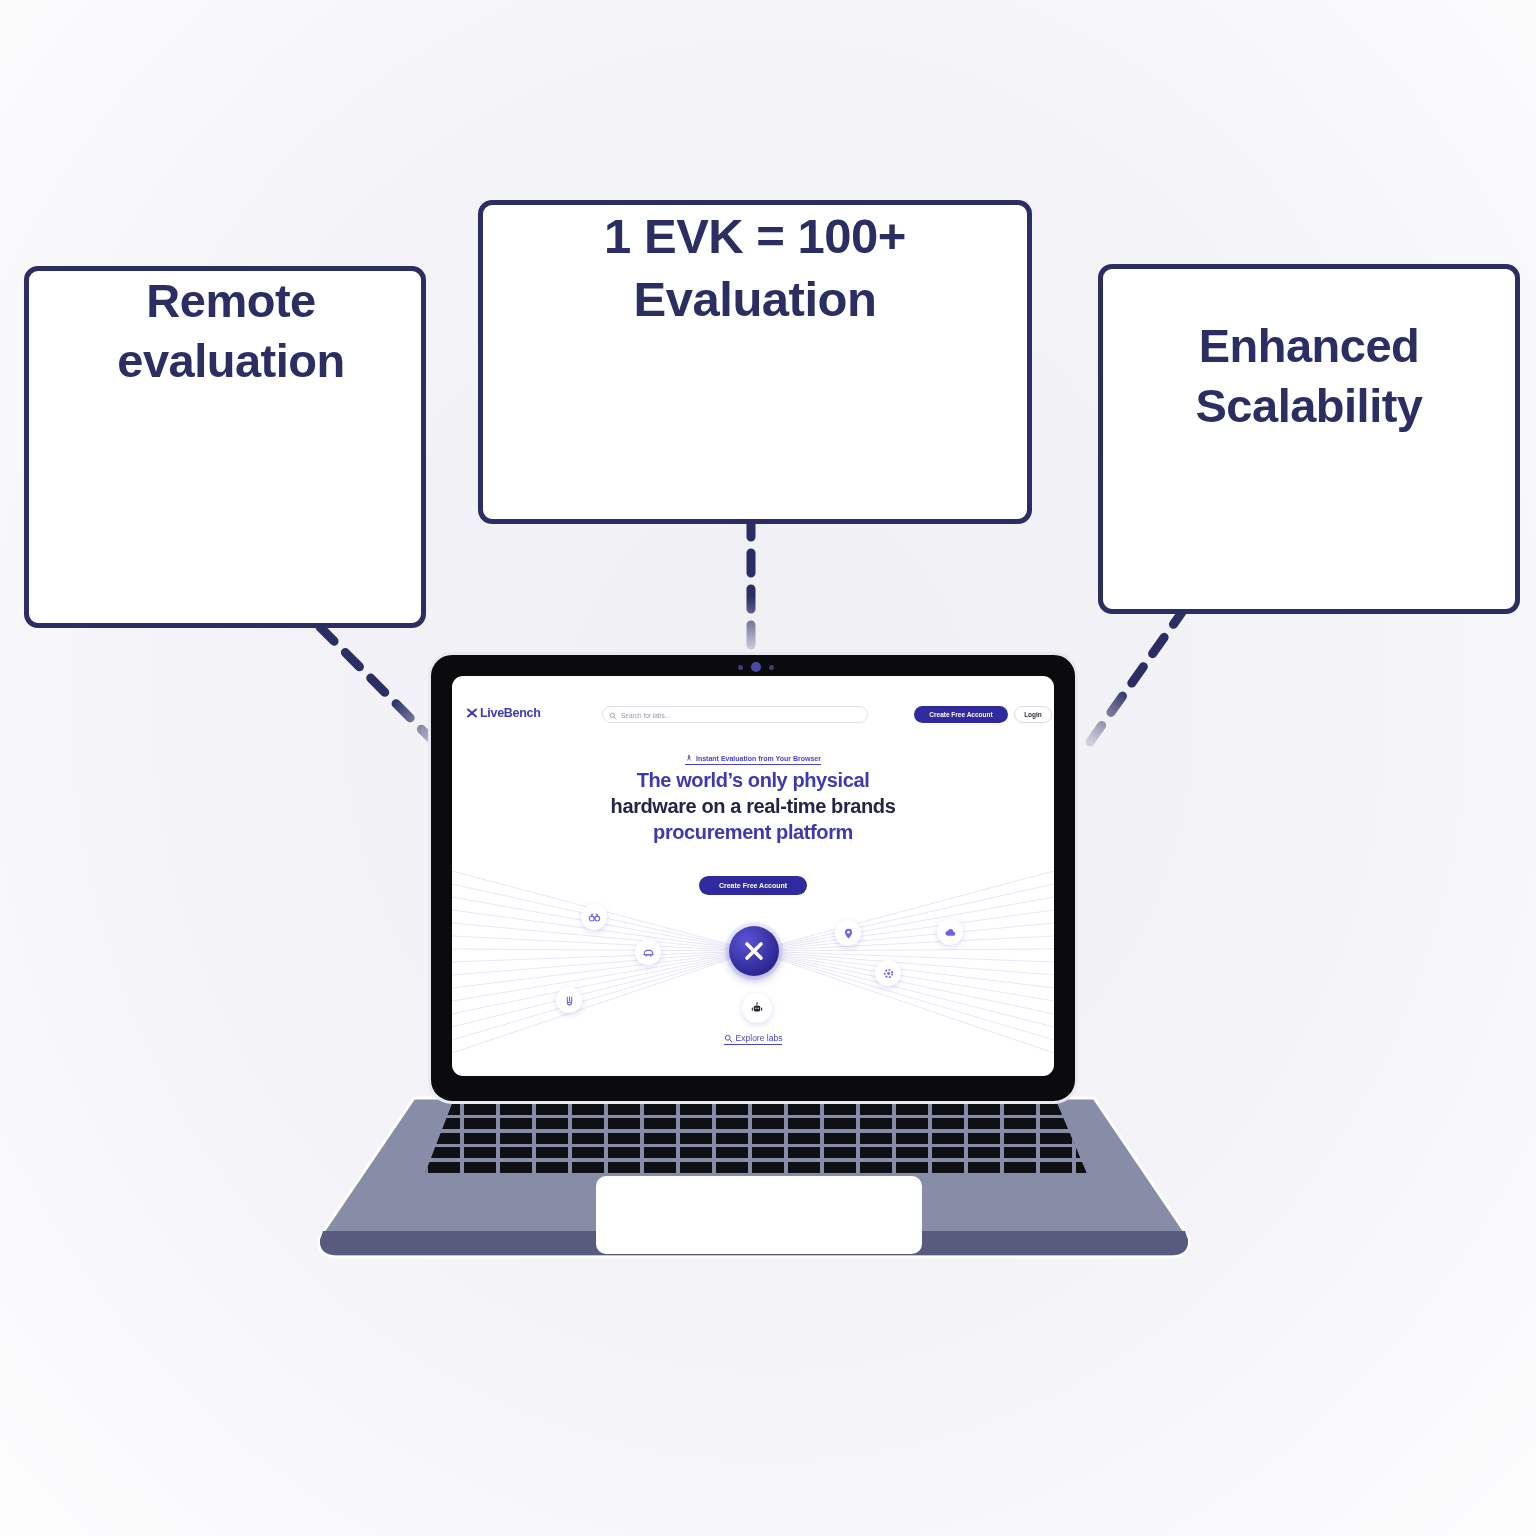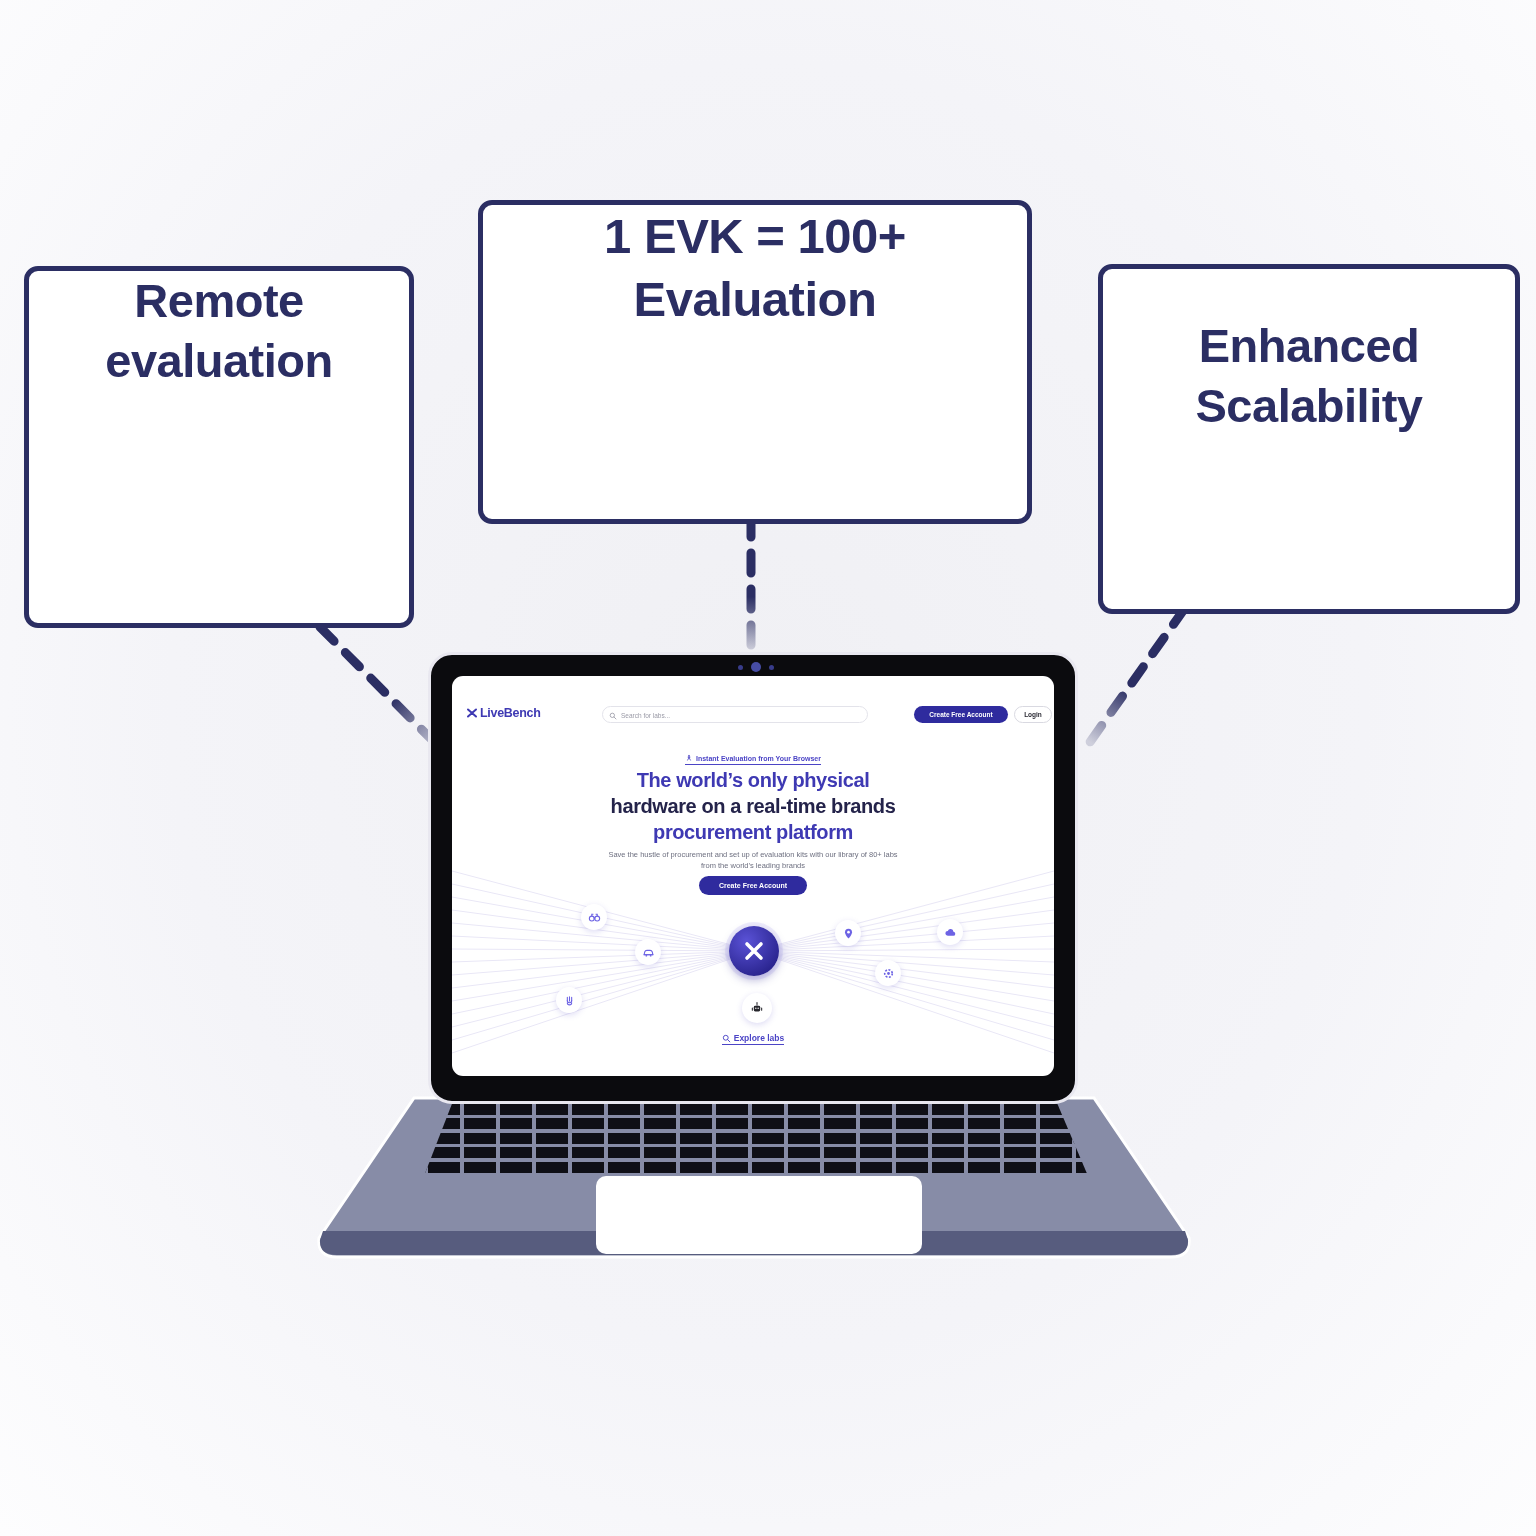--- a/index.html
+++ b/index.html
@@ -4,21 +4,21 @@
 <style>
   html,body{margin:0;padding:0;}
   body{font-family:"Liberation Sans", sans-serif;}
   #stage{position:relative;width:1536px;height:1536px;overflow:hidden;
     background:radial-gradient(ellipse at 50% 46%, #f0f0f4 0%, #f4f4f8 55%, #fdfdfe 100%);}
 
   
   .box{position:absolute;background:#fff;border:5px solid #2b2e63;border-radius:14px;
     display:flex;align-items:flex-start;justify-content:center;text-align:center;z-index:2;}
   .box .lbl{font-weight:700;color:#2b2e63;line-height:1.28;letter-spacing:-0.5px;}
-  .box-left{left:24px;top:266px;width:380px;height:352px;}
+  .box-left{left:24px;top:266px;width:380px;height:352px;padding-left:12px;}
   .box-left .lbl{font-size:47px;max-width:270px;}
   .box-center{left:478px;top:200px;width:544px;height:314px;}
   .box-center .lbl{font-size:49px;max-width:430px;}
   .box-right{left:1098px;top:264px;width:412px;height:340px;}
   .box-right .lbl{font-size:47px;max-width:300px;margin-top:47px;}
 
   
   #connectors{position:absolute;left:0;top:0;z-index:1;pointer-events:none;}
 
   
@@ -71,21 +71,21 @@
   .lab-badge{position:absolute;width:26px;height:26px;border-radius:50%;background:#fff;
     box-shadow:0 2px 6px rgba(90,80,200,0.20);display:flex;align-items:center;justify-content:center;
     color:#6d63e4;}
   .robot-badge{width:30px;height:30px;color:#26262c;}
   .hub{position:absolute;left:277px;top:250px;width:50px;height:50px;border-radius:50%;
     background:radial-gradient(circle at 35% 30%, #5a52d6, #2b2590 75%);
     box-shadow:0 0 0 4px rgba(120,110,230,0.12), 0 4px 10px rgba(43,37,144,0.35);
     display:flex;align-items:center;justify-content:center;}
   .explore{position:absolute;top:357px;left:0;width:602px;display:flex;justify-content:center;}
   .explore .inner{display:flex;align-items:center;gap:3px;color:#4b44c6;font-size:8.5px;
-    font-weight:700;border-bottom:0.5px solid #4b44c6;padding-bottom:1px;cursor:pointer;}
+    font-weight:400;border-bottom:0.5px solid #4b44c6;padding-bottom:1px;cursor:pointer;}
 </style>
 </head>
 <body>
 
 <div id="stage">
 
   <svg id="connectors" width="1536" height="1536" viewBox="0 0 1536 1536">
     <defs>
       <linearGradient id="gL" gradientUnits="userSpaceOnUse" x1="320" y1="627" x2="440" y2="748">
         <stop offset="0" stop-color="#2b2e63"></stop>
@@ -166,24 +166,20 @@
         <span>Instant Evaluation from Your Browser</span>
       </span>
     </div>
 
     <div class="hero-title">
       <div class="c1">The world’s only physical</div>
       <div class="c2">hardware on a real-time brands</div>
       <div class="c1">procurement platform</div>
     </div>
 
-    <div class="hero-sub">
-      <div>Save the hustle of procurement and set up of evaluation kits with our library of 80+ labs</div>
-      <div>from the world’s leading brands</div>
-    </div>
 
     <div class="cta">
       <span>Create Free Account</span>
     </div>
 
     <svg id="rays" width="602" height="400" viewBox="0 0 602 400">
       <path stroke="#e9e7f6" stroke-width="1" fill="none" d="M0,195 L302,275 M0,208 L302,275 M0,221 L302,275 M0,234 L302,275 M0,247 L302,275 M0,260 L302,275 M0,273 L302,275 M0,286 L302,275 M0,299 L302,275 M0,312 L302,275 M0,325 L302,275 M0,338 L302,275 M0,351 L302,275 M0,364 L302,275 M0,377 L302,275"></path>
       <path stroke="#e9e7f6" stroke-width="1" fill="none" d="M602,195 L302,275 M602,208 L302,275 M602,221 L302,275 M602,234 L302,275 M602,247 L302,275 M602,260 L302,275 M602,273 L302,275 M602,286 L302,275 M602,299 L302,275 M602,312 L302,275 M602,325 L302,275 M602,338 L302,275 M602,351 L302,275 M602,364 L302,275 M602,377 L302,275"></path>
     </svg>
 

